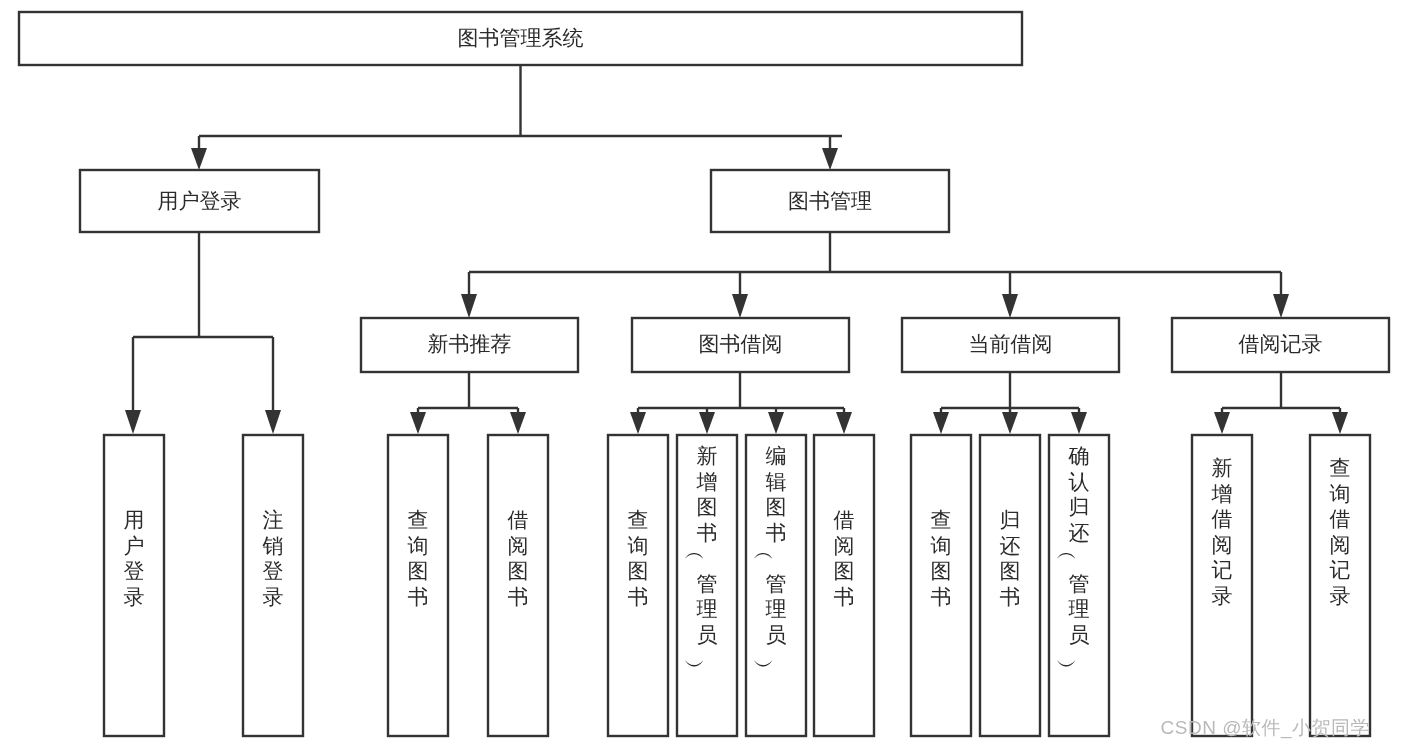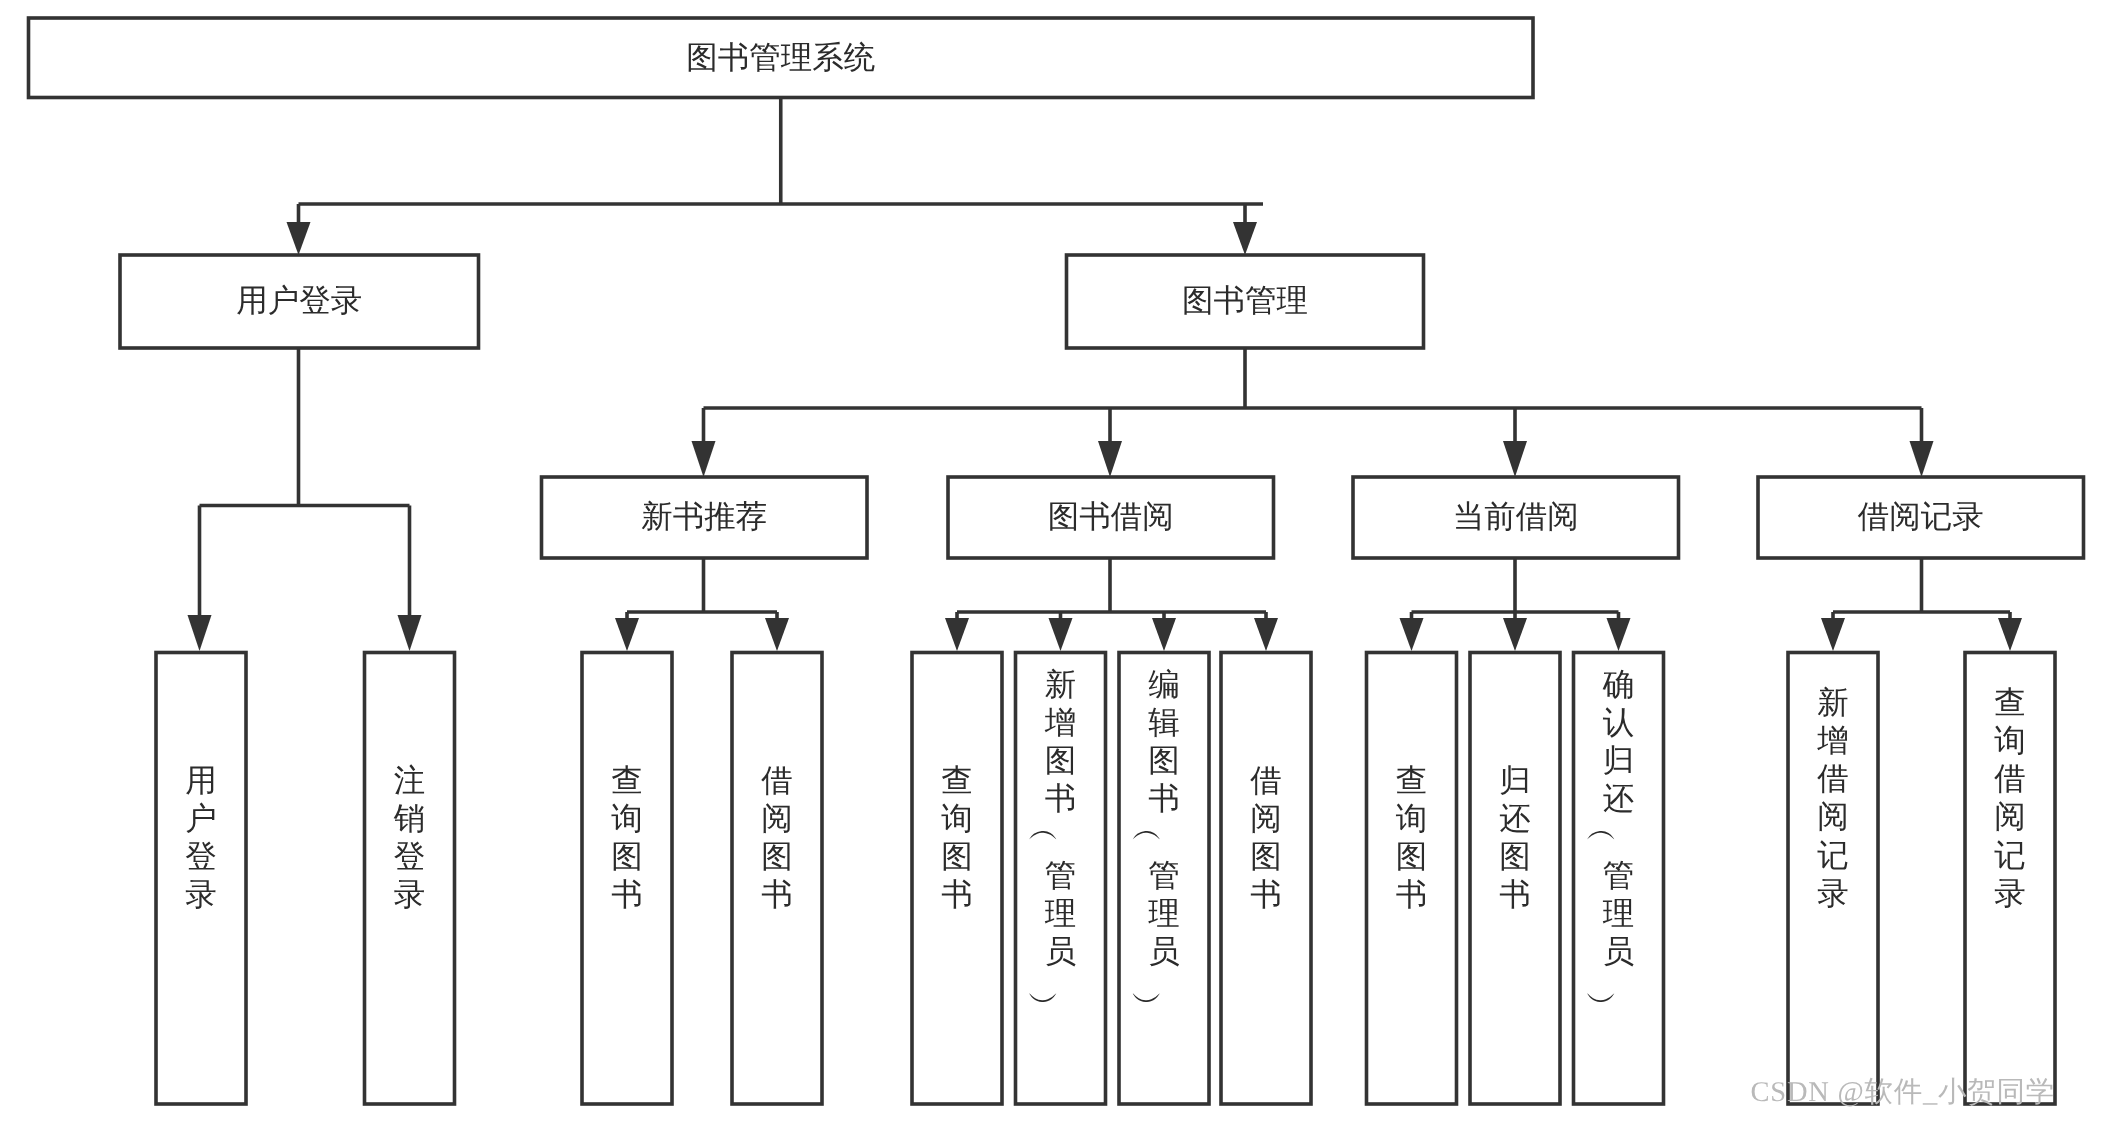--- a/index.html
+++ b/index.html
@@ -51,21 +51,21 @@
   .node-label-v {
     font-family: "Liberation Sans", "DejaVu Sans", sans-serif;
     font-size: 21px;
     fill: #2b2b2b;
     text-anchor: middle;
   }
   .watermark {
     position: absolute;
     right: 10px;
     bottom: 6px;
-    font-family: Liberation Serif, serif;
+    font-family: Liberation Sans, sans-serif;
     font-size: 19px;
     color: #b9b9b9;
     letter-spacing: 0.5px;
     white-space: nowrap;
     pointer-events: none;
   }
 </style>
 </head>
 <body>
 

